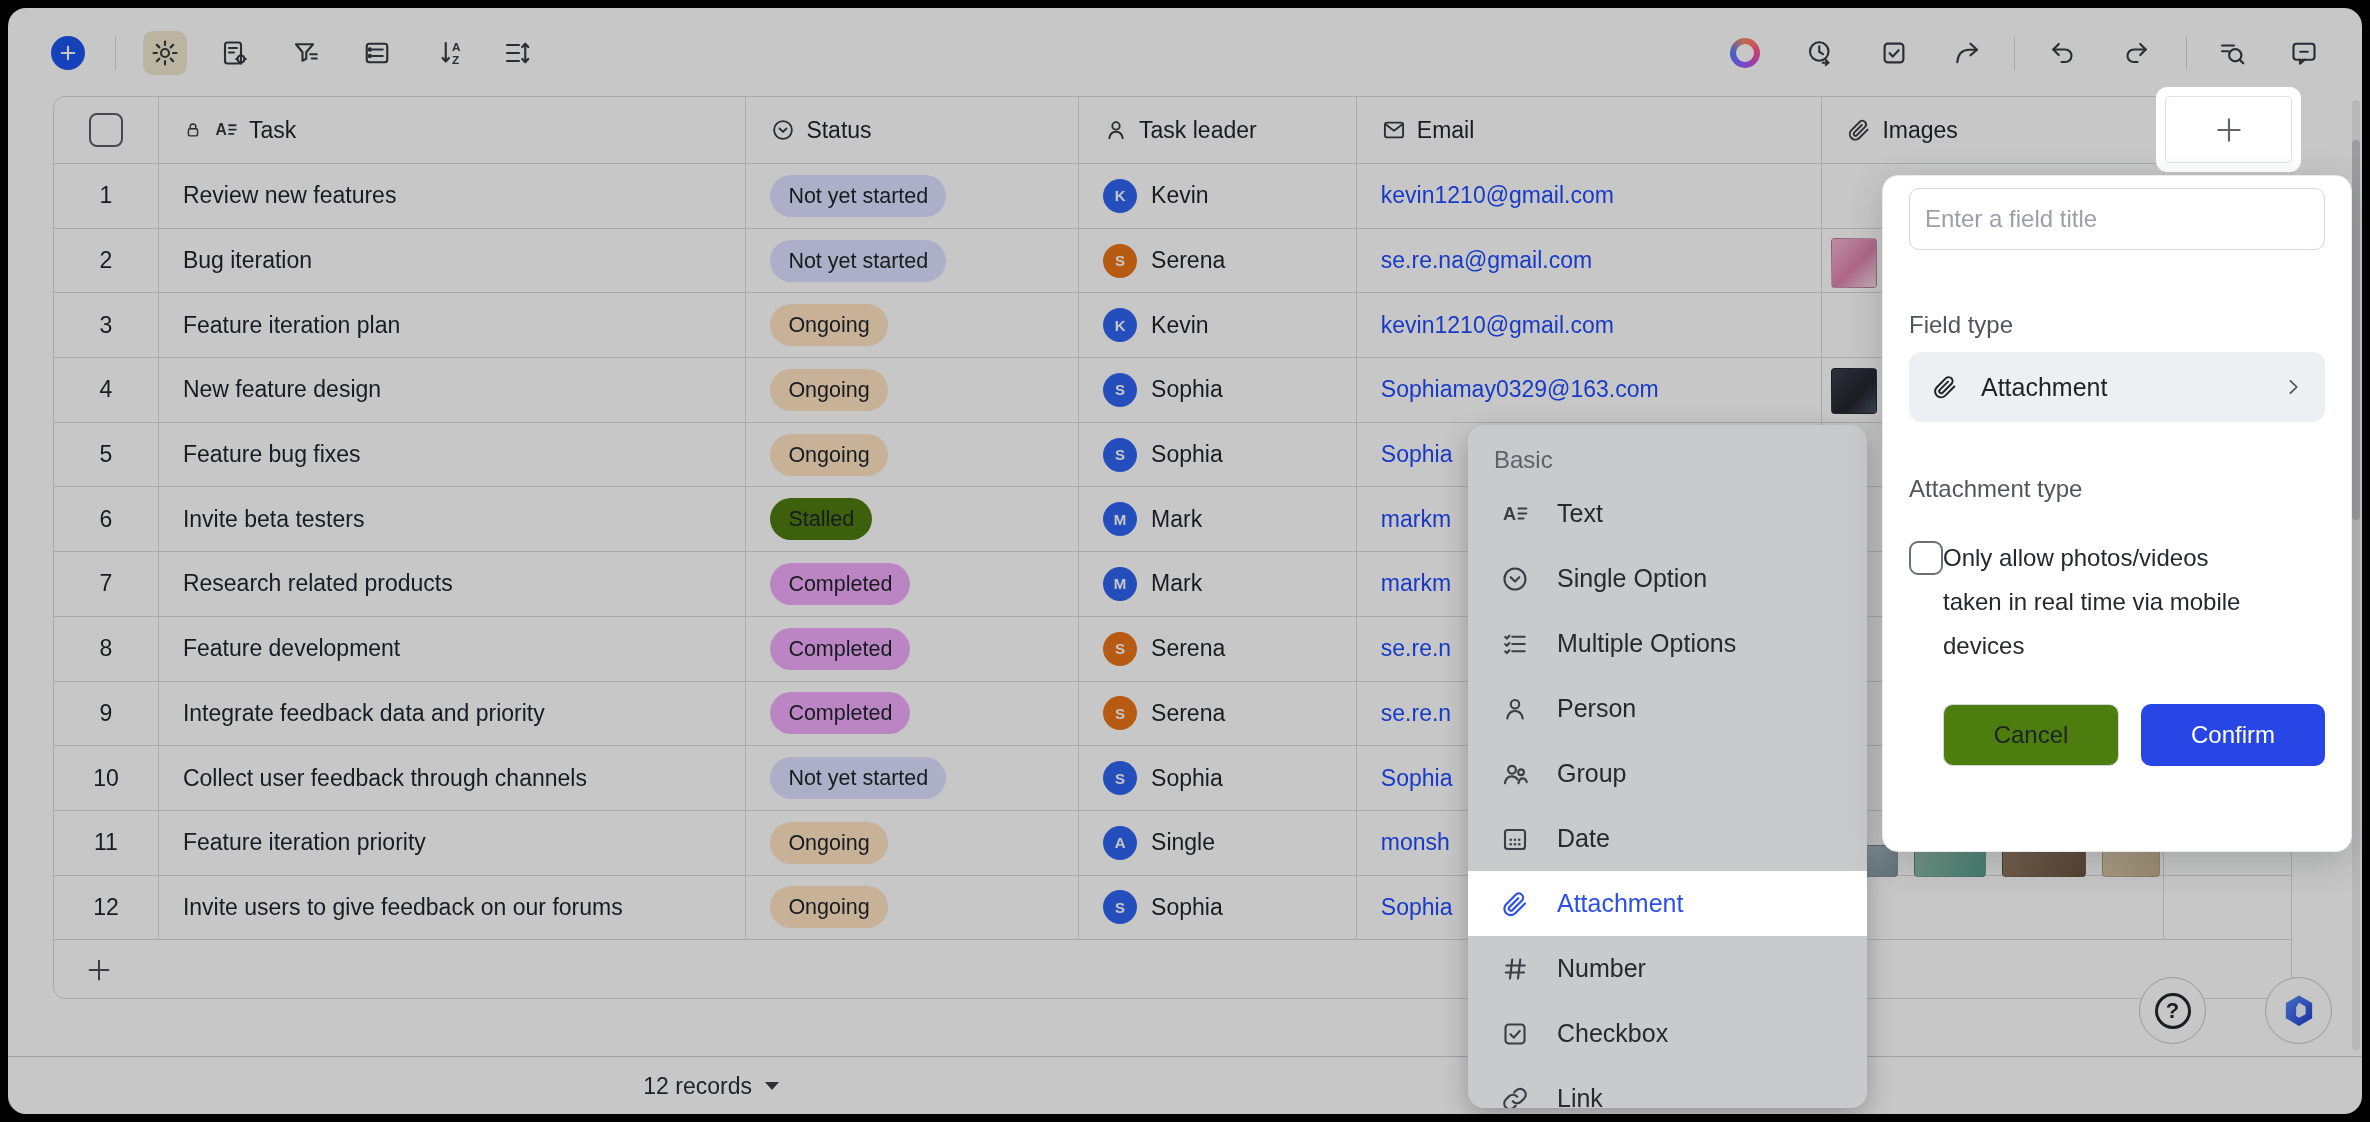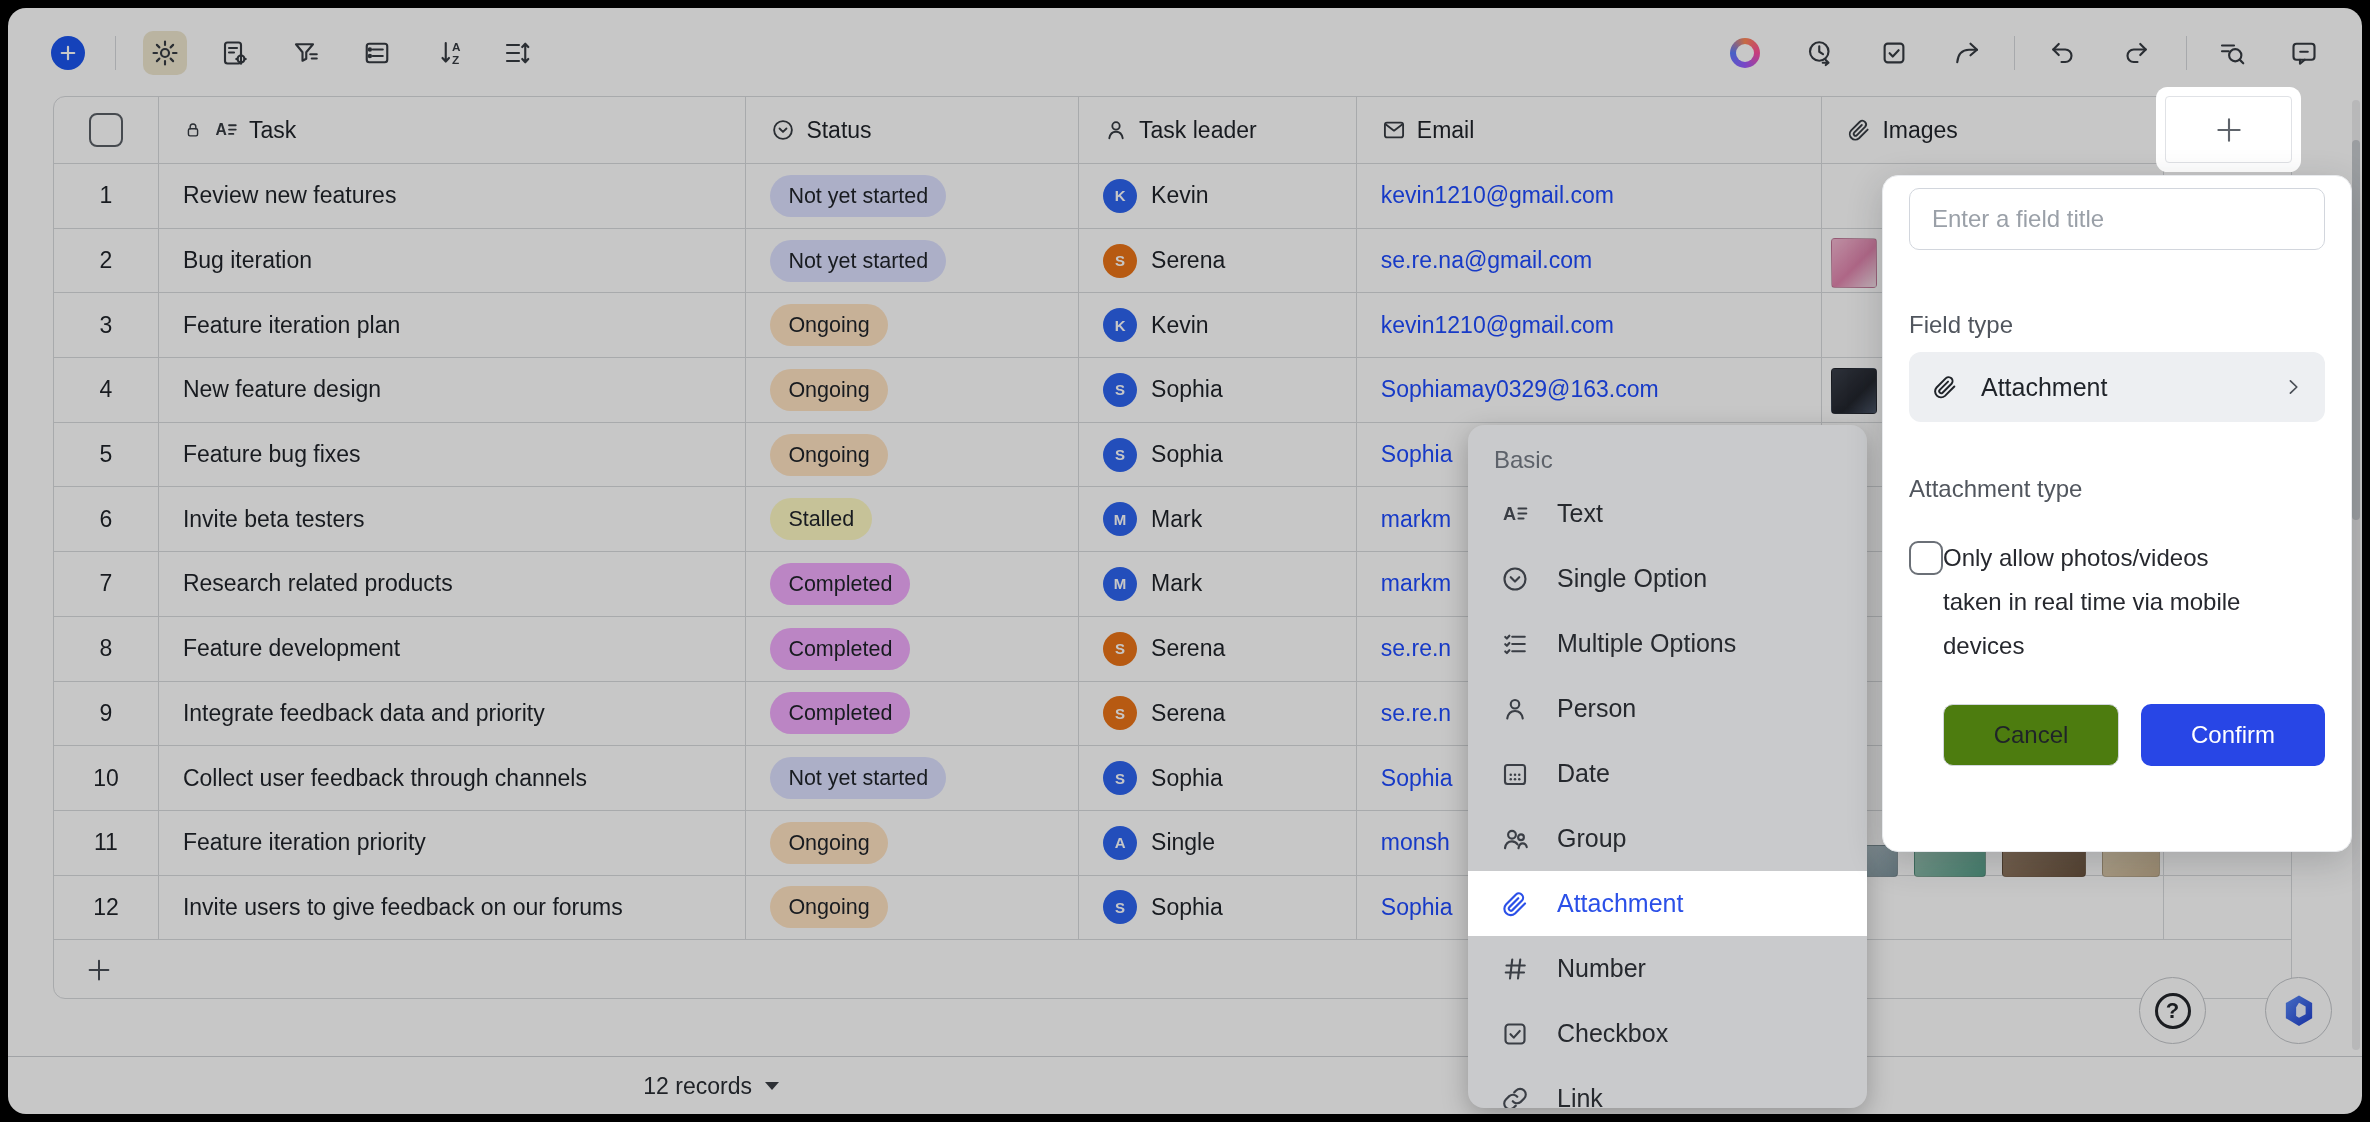--- a/index.html
+++ b/index.html
@@ -28,21 +28,21 @@
   .c-status{ width:333px; }
   .c-leader{ width:278px; }
   .c-email { width:466px; }
   .c-img   { width:342px; }
   .c-plus  { width:127px; border-right:none; }
   .td, .hlabel { font-size:23px; color:#1f2329; }
   .head .td { color:#1f2329; font-weight:500; gap:10px; }
   .addrow { display:flex; align-items:center; height:59px; padding-left:30px; }
   .hcheck { width:34px; height:34px; border:2.5px solid #5a5f66; border-radius:8px; }
   .badge { height:42px; line-height:42px; padding:0 18px; border-radius:21px; font-size:21.5px; font-weight:500; color:#1f2329; }
-  .st-nys { background:#dde1ff; } .st-on { background:#ffe3c2; } .st-st { background:#fef9c3; } .st-co { background:#f0abfc; }
+  .st-nys { background:#dde1ff; } .st-on { background:#ffe3c2; } .st-st { background:#4d7c0f; } .st-co { background:#f0abfc; }
   .av { width:34px; height:34px; border-radius:50%; color:#fff; font-size:15px; font-weight:700;
         display:flex; align-items:center; justify-content:center; margin-right:14px; flex:none; }
   .av-blue { background:#2e65f0; } .av-orange { background:#eb7418; }
   .em { color:#1e4bff; }
   .thumb { position:absolute; border-radius:4px; border:1px solid rgba(0,0,0,.15); }
 
   
   .footline { position:absolute; left:8px; top:1056px; width:2354px; height:1px; background:#cfd1d5; }
   .records { position:absolute; left:560px; top:1068px; width:220px; height:36px; display:flex; align-items:center; justify-content:flex-end; gap:12px; font-size:23px; color:#2a2e34; }
   .fab { position:absolute; top:977px; width:67px; height:67px; border-radius:50%; background:#fff; border:1px solid #c3c6ca; display:flex; align-items:center; justify-content:center; }
@@ -59,21 +59,21 @@
   .m-sec { height:42px; display:flex; align-items:center; padding-left:26px; font-size:24px; color:#5d626a; }
   .mi { height:65px; display:flex; align-items:center; padding-left:32px; gap:27px; font-size:25px; color:#26292e; }
   .mi svg.ic { stroke:#3a3e45; }
   .mi.sel { background:#ffffff; color:#2b50e8; }
   .mi.sel svg.ic { stroke:#2b50e8; }
 
   .panel { position:absolute; left:1882px; top:175px; width:470px; height:677px; background:#fff; z-index:60;
            border-radius:16px; border:1px solid #e8eaed; box-shadow:0 10px 36px rgba(31,35,41,.2); padding:0 26px; }
   .p-label { font-size:24px; color:#51565e; line-height:30px; }
   .p-input { margin-top:12px; width:100%; height:62px; border:1.5px solid #d2d6dd; border-radius:10px;
-             font-size:24px; padding:0 22px; color:#1d4ed8; font-family:"Liberation Sans",sans-serif; outline:none; }
+             font-size:24px; padding:0 15px; color:#1d4ed8; font-family:"Liberation Sans",sans-serif; outline:none; }
   .p-input::placeholder { color:#9aa0a8; }
   .selector { margin-top:12px; height:70px; background:#edeff2; border-radius:12px; display:flex; align-items:center; padding:0 20px 0 22px; gap:22px; font-size:25px; color:#1f2329; }
   .selector .grow { flex:1; }
   .checkrow { margin-top:32px; display:flex; }
   .cbox { flex:none; margin-top:5px; width:34px; height:34px; border:2.5px solid #6b7077; border-radius:9px; background:#fff; }
   .cbtext { font-size:24px; color:#26282e; line-height:44px; width:370px; }
   .btnrow { margin-top:36px; display:flex; justify-content:flex-end; gap:22px; }
   .btn { height:62px; border-radius:10px; font-size:24px; display:flex; align-items:center; justify-content:center; font-family:"Liberation Sans",sans-serif; }
   .btn.ghost { width:176px; background:#4d7c0f; border:1.5px solid #d2d6dd; color:#1f2329; }
   .btn.prime { width:184px; background:#2846e6; border:none; color:#fff; }
@@ -495,39 +495,39 @@
     </div>
     <div class="mi">
       <svg class="ic" width="30" height="30" viewBox="0 0 24 24">
           <circle cx="12" cy="8.2" r="3.4"></circle>
           <path d="M5.8 19.6c.7-4 3.1-6 6.2-6s5.5 2 6.2 6"></path>
         </svg>
       <span>Person</span>
     </div>
     <div class="mi">
       <svg class="ic" width="30" height="30" viewBox="0 0 24 24">
+          <circle cx="9.6" cy="8.6" r="3.1"></circle>
+          <path d="M4 19.4c.5-3.6 2.8-5.5 5.6-5.5 1.9 0 3.5.9 4.5 2.5"></path>
+          <circle cx="16.8" cy="10.6" r="2.3"></circle>
+          <path d="M14.8 19.4c.4-2.5 1.6-3.9 3.4-3.9 1.6 0 2.8 1 3.2 3"></path>
+        </svg>
+      <span>Group</span>
+    </div>
+    <div class="mi">
+      <svg class="ic" width="30" height="30" viewBox="0 0 24 24">
           <rect x="4" y="4.8" width="16" height="15.2" rx="2"></rect>
           <circle cx="8.6" cy="12.6" r="1" fill="#3a3e45" stroke="none"></circle>
           <circle cx="12" cy="12.6" r="1" fill="#3a3e45" stroke="none"></circle>
           <circle cx="15.4" cy="12.6" r="1" fill="#3a3e45" stroke="none"></circle>
           <circle cx="8.6" cy="16.2" r="1" fill="#3a3e45" stroke="none"></circle>
           <circle cx="12" cy="16.2" r="1" fill="#3a3e45" stroke="none"></circle>
           <circle cx="15.4" cy="16.2" r="1" fill="#3a3e45" stroke="none"></circle>
         </svg>
       <span>Date</span>
     </div>
-    <div class="mi">
-      <svg class="ic" width="30" height="30" viewBox="0 0 24 24">
-          <circle cx="9.6" cy="8.6" r="3.1"></circle>
-          <path d="M4 19.4c.5-3.6 2.8-5.5 5.6-5.5 1.9 0 3.5.9 4.5 2.5"></path>
-          <circle cx="16.8" cy="10.6" r="2.3"></circle>
-          <path d="M14.8 19.4c.4-2.5 1.6-3.9 3.4-3.9 1.6 0 2.8 1 3.2 3"></path>
-        </svg>
-      <span>Group</span>
-    </div>
     <div class="mi sel">
       <svg class="ic" width="30" height="30" viewBox="0 0 24 24">
           <path d="M20 11.6l-8 8a5.1 5.1 0 0 1-7.2-7.2l8-8a3.4 3.4 0 0 1 4.8 4.8l-7.7 7.7a1.7 1.7 0 0 1-2.4-2.4l7.1-7.1"></path>
         </svg>
       <span>Attachment</span>
     </div>
     <div class="mi">
       <svg class="ic" width="30" height="30" viewBox="0 0 24 24">
           <path d="M9.8 4.4 8 19.6M16.2 4.4l-1.8 15.2M5.2 9.2h14.6M4.6 14.8h14.6"></path>
         </svg>

